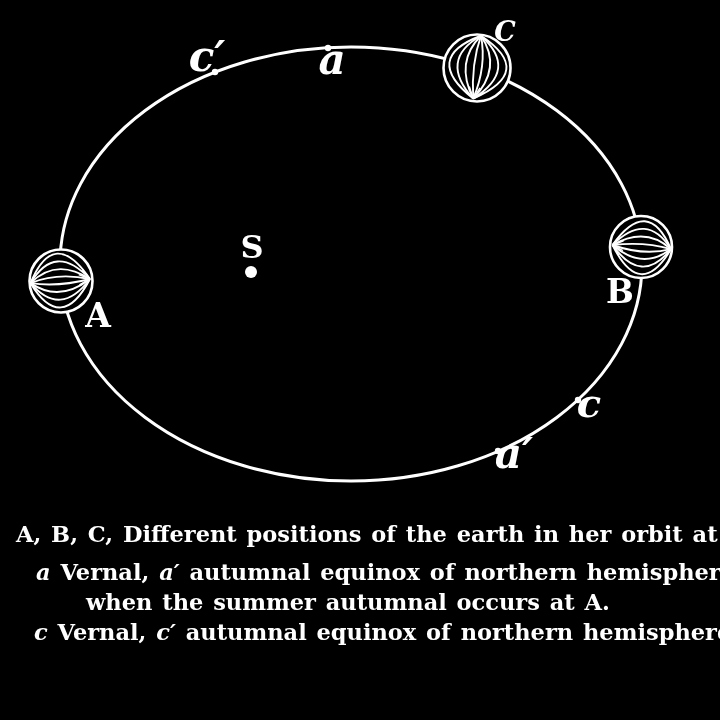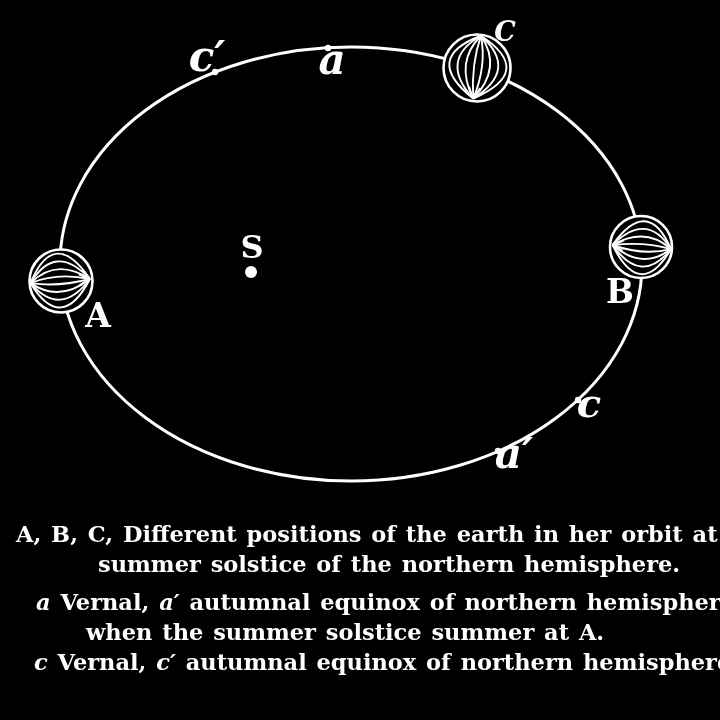--- a/index.html
+++ b/index.html
@@ -89,19 +89,18 @@
     <text class="lbl it" x="505" y="41" font-size="27" text-anchor="middle">C</text>
 
     <text class="lbl it" x="332" y="74" font-size="42" text-anchor="middle">a</text>
     <text class="lbl it" x="514" y="468" font-size="42" text-anchor="middle">a′</text>
     <text class="lbl it" x="589" y="417" font-size="40" text-anchor="middle">c</text>
     <text class="lbl it" x="207" y="71" font-size="42" text-anchor="middle">c′</text>
   </svg>
 
   <div class="caption">
     <div class="cap-line l1">A, B, C, Different positions of the earth in her orbit at the</div>
-    <div class="cap-line l2">summer solstice of the northern hemisphere.</div>
     <div class="cap-line l3" id="cap-p2l1"><span class="it">a</span><span> Vernal, </span><span class="it">a′</span><span> autumnal equinox of northern hemisphere</span></div>
-    <div class="cap-line l4">when the summer solstice summer at A.</div>
+    <div class="cap-line l4">when the summer autumnal occurs at A.</div>
     <div class="cap-line l5" id="cap-p3l1"><span class="it">c</span><span> Vernal, </span><span class="it">c′</span><span> autumnal equinox of northern hemisphere</span></div>
   </div>
 
 </div>
 
 </body></html>

